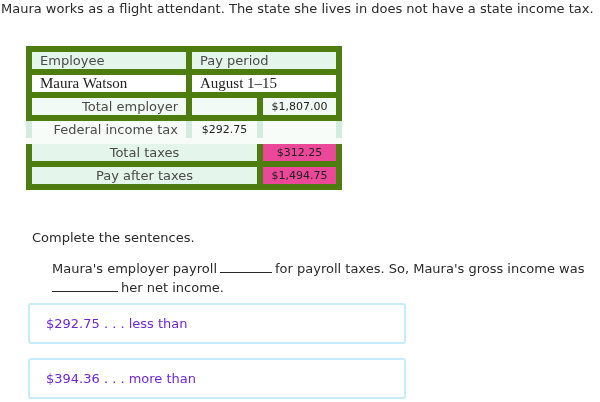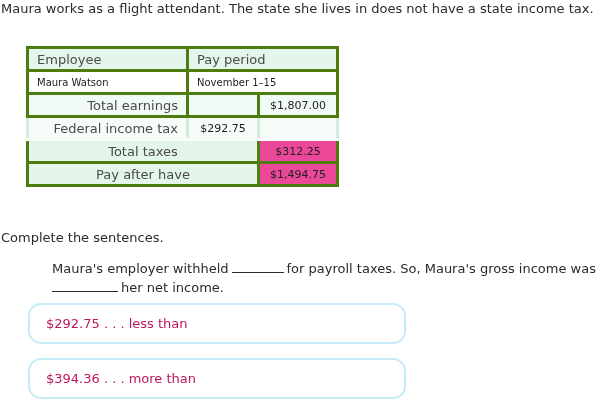--- a/index.html
+++ b/index.html
@@ -26,36 +26,37 @@
     }
     .stub {
       position: absolute;
       left: 26px;
       top: 46px;
       border-collapse: collapse;
       font-size: 12px;
       color: #3a3a3a;
     }
     .stub td {
-      border: 3px solid #4d7c0f;
+      border: 6px solid #4d7c0f;
       padding: 0 8px;
       height: 23px;
       box-sizing: border-box;
     }
     .stub .hdr td {
       background: #e4f5eb;
       font-size: 13px;
       color: #4a4a4a;
       text-align: left;
     }
     .stub .info td {
       background: #ffffff;
-      font-size: 10px;
+      font-size: 15px;
       color: #222;
       text-align: left;
+      font-family: Liberation Serif, serif;
     }
     .stub .earn td {
       background: #f1faf5;
     }
     .stub .tax td {
       background: #f7fcf9;
       border-top-color: #f7fcf9;
       border-bottom-color: #f7fcf9;
     }
     .stub .tax.first td { border-top-color: #d2ecdd; }
@@ -85,20 +86,21 @@
       text-align: center;
       font-size: 11px;
       color: #222;
     }
     .prompt {
       position: absolute;
       left: 1px;
       top: 229px;
       font-size: 13px;
       line-height: 17px;
+      padding-left: 31px;
     }
     .sentence {
       position: absolute;
       left: 52px;
       top: 259px;
       font-size: 13px;
       line-height: 19px;
       white-space: nowrap;
     }
     .blank {
@@ -109,24 +111,24 @@
     }
     .blank1 { width: 52px; margin: 0 3px; }
     .blank2 { width: 66px; margin-right: 3px; }
     .choice {
       position: absolute;
       left: 28px;
       width: 378px;
       height: 41px;
       box-sizing: border-box;
       border: 2px solid #c6ecf9;
-      border-radius: 13px;
+      border-radius: 3px;
       background: #ffffff;
       font-size: 13px;
-      color: #be185d;
+      color: #6d28d9;
       padding-left: 16px;
       line-height: 37px;
       cursor: pointer;
     }
     .choice.c-a { top: 303px; }
     .choice.c-b { top: 358px; }
   </style>
 </head>
 <body>
 
@@ -135,48 +137,48 @@
 </div>
 
 <table class="stub">
   <tbody>
       <tr class="hdr">
     <td class="c1">Employee</td>
     <td colspan="2">Pay period</td>
   </tr>
   <tr class="info">
     <td class="c1">Maura Watson</td>
-    <td colspan="2">November 1–15</td>
+    <td colspan="2">August 1–15</td>
   </tr>
   <tr class="earn">
-    <td class="c1 rlabel">Total earnings</td>
+    <td class="c1 rlabel">Total employer</td>
     <td class="c2"></td>
     <td class="c3 amt-cell" style="background:#f1faf5">$1,807.00</td>
   </tr>
   <tr class="tax first">
     <td class="c1 rlabel" style="border-right-color:#d2ecdd;border-left-color:#d2ecdd">Federal income tax</td>
     <td class="c2 amt-cell mid">$292.75</td>
     <td class="c3" style="border-right-color:#d2ecdd"></td>
   </tr>
   <tr class="sum">
     <td colspan="2" class="label">Total taxes</td>
     <td class="c3 amt">$312.25</td>
   </tr>
   <tr class="sum">
-    <td colspan="2" class="label">Pay after have</td>
+    <td colspan="2" class="label">Pay after taxes</td>
     <td class="c3 amt">$1,494.75</td>
   </tr>
 </tbody>
   </table>
 
 <div class="prompt">Complete the sentences.</div>
 
 <div class="sentence">
   <div>
-    <span>Maura's employer withheld</span><span class="blank blank1"></span><span>for payroll taxes. So, Maura's gross income was</span>
+    <span>Maura's employer payroll</span><span class="blank blank1"></span><span>for payroll taxes. So, Maura's gross income was</span>
   </div>
   <div>
     <span class="blank blank2"></span><span>her net income.</span>
   </div>
 </div>
 
 <div class="choice c-a">$292.75 . . . less than</div>
 <div class="choice c-b">$394.36 . . . more than</div>
 
 </body></html>

